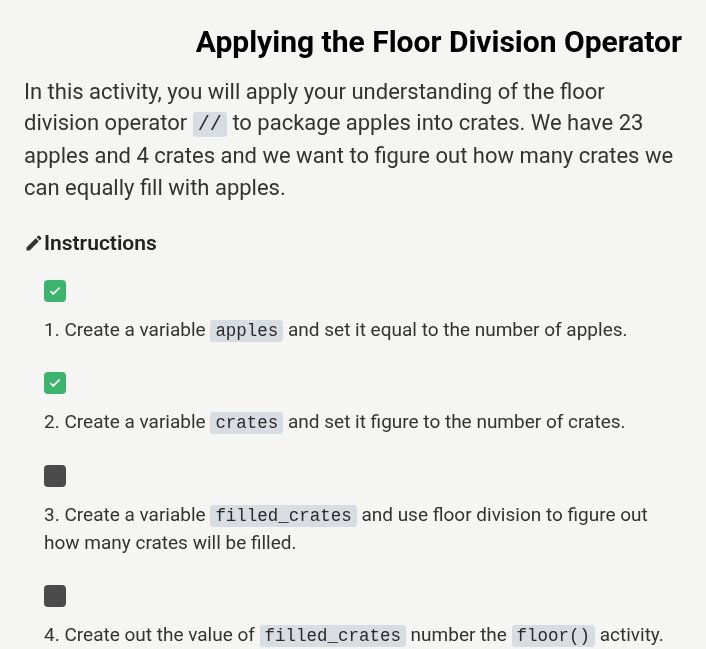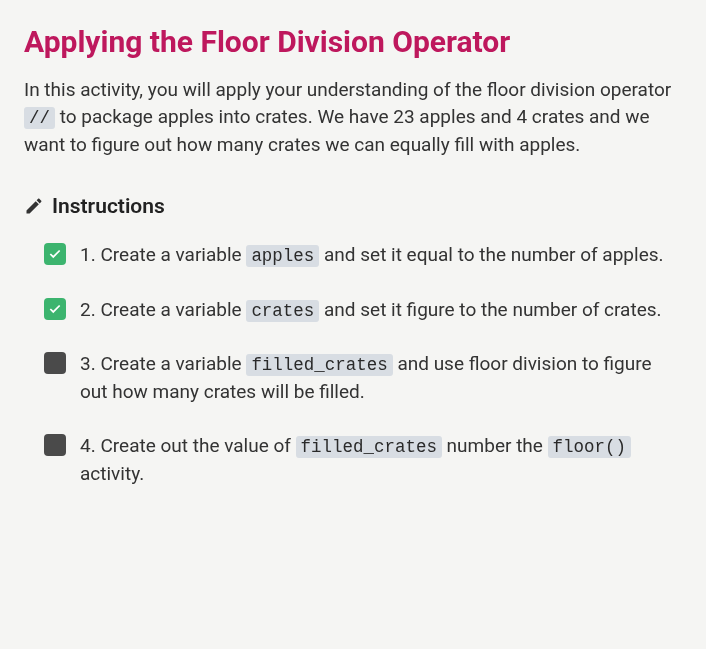--- a/index.html
+++ b/index.html
@@ -11,60 +11,61 @@
       font-family: -apple-system, BlinkMacSystemFont, "Segoe UI", Roboto, Helvetica, Arial, sans-serif;
       background: #f5f5f3;
       padding: 20px 24px;
       width: 706px;
       color: #2a2a2a;
       line-height: 1.45;
     }
     .page-title {
       font-size: 30px;
       font-weight: 700;
-      color: #be185d;
+      color: #000000;
       margin-bottom: 12px;
+      text-align: right;
     }
     .intro-text {
-      font-size: 19px;
+      font-size: 22px;
       color: #333;
-      margin-bottom: 32px;
+      margin-bottom: 24px;
     }
     .inline-code {
       font-family: "SFMono-Regular", Consolas, "Liberation Mono", Menlo, Courier, monospace;
       background: #d8dde3;
       padding: 1px 5px;
       border-radius: 3px;
       font-size: 0.92em;
       color: #2a2a2a;
     }
     .instructions-header {
       display: flex;
       align-items: center;
-      gap: 8px;
       font-size: 21px;
       font-weight: 600;
       color: #222;
       margin-bottom: 20px;
     }
     .pencil-icon {
       width: 20px;
       height: 20px;
       flex-shrink: 0;
     }
     .instruction-item {
       margin-bottom: 26px;
       padding-left: 20px;
       font-size: 19px;
       color: #333;
     }
     .item-first-line {
       display: flex;
       align-items: flex-start;
       gap: 14px;
+      flex-direction: column;
     }
     .checkbox {
       width: 22px;
       height: 22px;
       border-radius: 4px;
       flex-shrink: 0;
       display: inline-flex;
       align-items: center;
       justify-content: center;
       margin-top: 2px;

